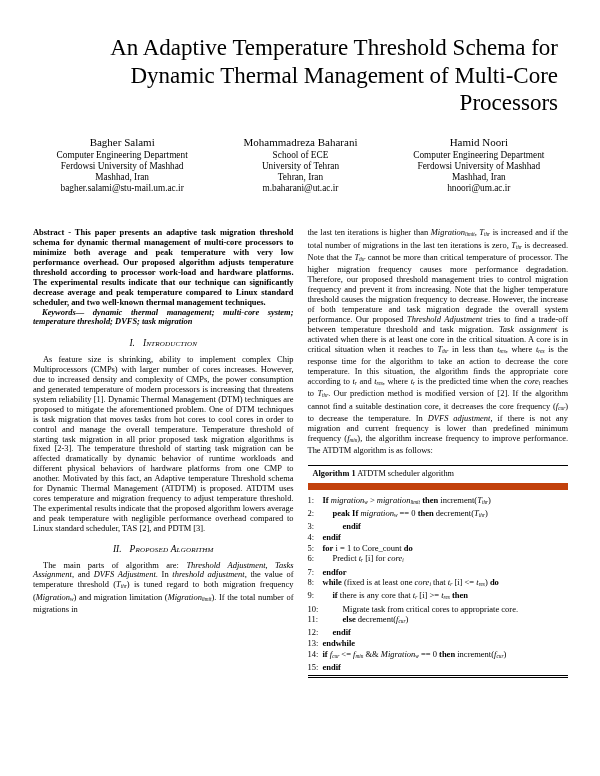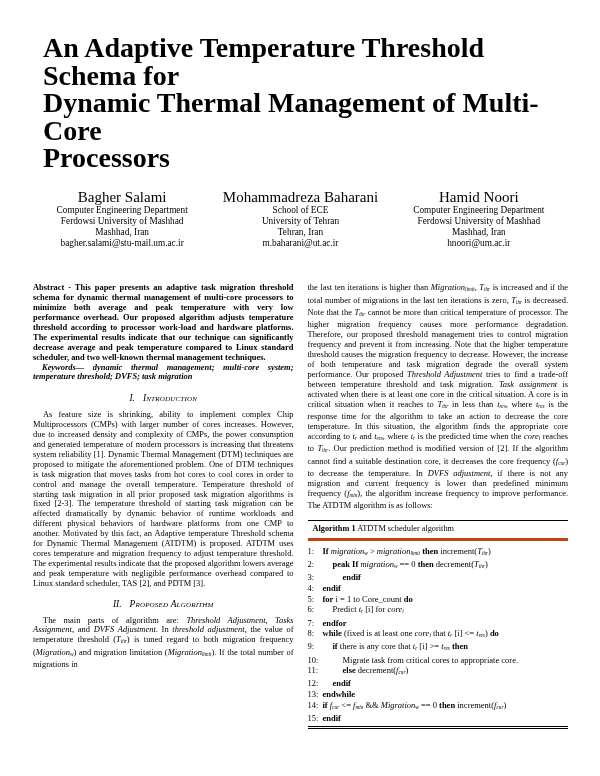--- a/index.html
+++ b/index.html
@@ -3,43 +3,43 @@
 <meta charset="utf-8">
 <style>
   html,body{margin:0;padding:0;}
   body{
     width:600px;height:776px;overflow:hidden;background:#ffffff;color:#000000;
     font-family:"Liberation Serif","DejaVu Serif",serif;
     -webkit-font-smoothing:antialiased;
   }
   .page{padding:34px 32px 0 33px;}
   .title{
-    text-align:left;font-size:28px;line-height:27.5px;font-weight:700;
+    text-align:right;font-size:23px;line-height:27.5px;font-weight:400;
     margin:0 10px;
   }
   .title span{display:block;}
   .authors{display:flex;margin-top:19px;}
   .author{flex:1;text-align:center;font-size:9.3px;line-height:11.2px;}
-  .author .name{font-size:15px;line-height:13px;margin-bottom:1px;}
+  .author .name{font-size:11px;line-height:13px;margin-bottom:1px;}
   .cols{display:flex;gap:14px;margin-top:34px;}
   .col{flex:1;min-width:0;font-size:8.45px;line-height:9.9px;text-align:justify;}
   .abstract{font-weight:bold;}
   .keywords{font-weight:bold;font-style:italic;text-indent:9px;margin-top:9px;}
   .sec-heading{text-align:center;font-size:9.4px;margin:11px 0 6px 0;text-indent:0;font-style:italic;}
   .sec-heading .num{margin-right:8px;}
   .sec-heading .label{font-variant:small-caps;letter-spacing:0.2px;}
   .para{text-indent:10px;}
   .i{font-style:italic;}
   .b{font-weight:bold;}
   .bi{font-weight:bold;font-style:italic;}
   .sub{font-size:0.62em;vertical-align:-0.28em;}
   .i.sub{font-style:italic;}
   .alg{margin-top:9px;border-bottom:3px double #000;padding-bottom:2px;}
   .alg-caption{
-    border-top:1.2px solid #000;border-bottom:3px solid #c2410c;
+    border-top:1.2px solid #000;border-bottom:7px solid #c2410c;
     padding:3px 0 4px 5px;margin-bottom:5px;font-size:8.3px;text-align:left;
   }
   .alg-line{display:flex;line-height:10.7px;font-size:8.5px;text-align:left;}
   .alg-num{flex:none;width:15px;}
   .alg-content{flex:1;}
 </style>
 </head>
 <body>
 
 <div class="page">

